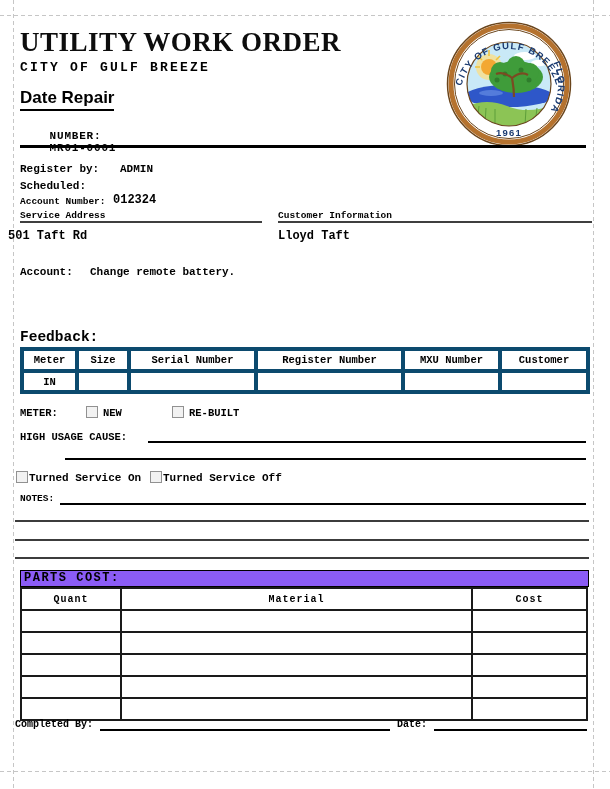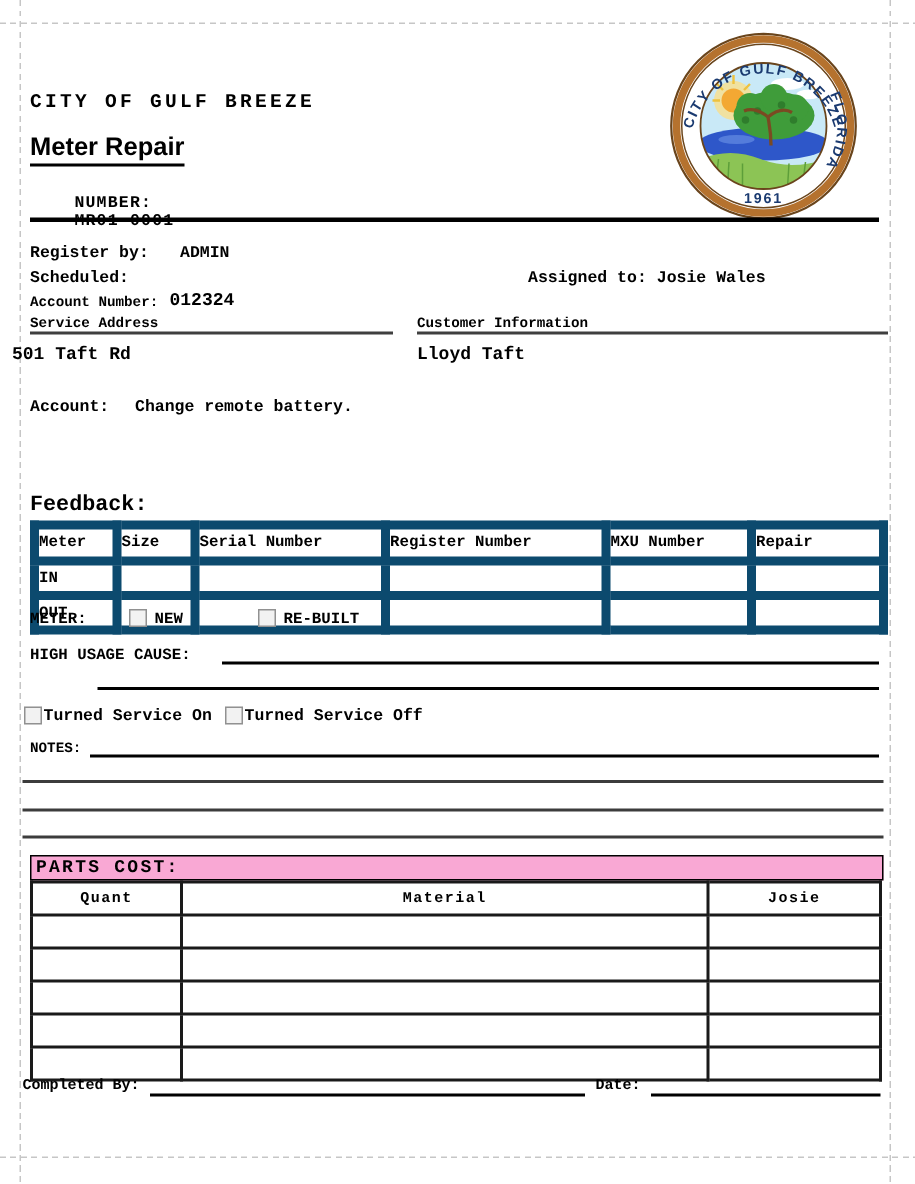--- a/index.html
+++ b/index.html
@@ -23,46 +23,47 @@
       background:#f2f2f2;vertical-align:-1px;}
   .cb.abs{width:10px;height:10px;}
   
   .title{font-family:"Liberation Serif",serif;font-weight:bold;font-size:27px;
          letter-spacing:.5px;color:#0d0d0d;}
   .city{font-size:13px;letter-spacing:2.2px;}
   .worktype{font-family:"Liberation Sans",sans-serif;font-weight:bold;font-size:17px;
             border-bottom:2px solid #000;padding-bottom:1px;}
   
   table.fb{border-collapse:collapse;table-layout:fixed;width:566px;}
-  table.fb td{border:6px solid #0c4a6e;height:17px;
+  table.fb td{border:4px solid #0c4a6e;height:17px;text-align:center;
       font:bold 10.5px "Liberation Mono",monospace;padding:0;}
   table.fb tr.hdr td{height:18px;}
   
   table.parts{border-collapse:collapse;table-layout:fixed;width:566px;}
   table.parts td{border:2px solid #1a1a1a;height:20px;text-align:center;
       font:bold 10px "Liberation Mono",monospace;letter-spacing:1px;padding:0;}
   .parts-bar{position:absolute;left:20px;top:570px;width:564px;height:15px;
-      border:1px solid #000;background:#f9a8d4;font:bold 12px "Liberation Mono",monospace;
+      border:1px solid #000;background:#8b5cf6;font:bold 12px "Liberation Mono",monospace;
       letter-spacing:1.5px;line-height:15px;padding-left:3px;}
   
   .seal-text{font-family:"Liberation Sans",sans-serif;font-weight:bold;
       font-size:9.5px;letter-spacing:1.2px;}
 </style>
 </head>
 <body>
 
 <div id="page">
 
   <div class="dash-h" style="top:15px"></div>
   <div class="dash-h" style="top:771px"></div>
   <div class="dash-v" style="left:13px"></div>
   <div class="dash-v" style="left:593px"></div>
 
+  <div class="abs title" style="left:20px;top:27px">UTILITY WORK ORDER</div>
   <div class="abs mono city" style="left:20px;top:61px">CITY OF GULF BREEZE</div>
-  <div class="abs worktype" style="left:20px;top:88px">Meter Repair</div>
+  <div class="abs worktype" style="left:20px;top:88px">Date Repair</div>
   <div class="abs mono t11" style="left:20px;top:117px;letter-spacing:.8px">
     <span>NUMBER:</span>
     <span>MR01-0001</span>
   </div>
 
   <svg class="abs" style="left:446px;top:21px" width="126" height="126" viewBox="0 0 126 126">
     <defs>
       <clipPath id="sealClip">
           <circle cx="0" cy="0" r="42"></circle>
         </clipPath>
@@ -118,21 +119,20 @@
       <text class="seal-text" x="0" y="51.5" text-anchor="middle" fill="#1a3a70">1961</text>
     </g>
   </svg>
 
   <div class="hline" style="left:20px;top:145px;width:566px;height:3px"></div>
 
   <span class="abs mono t11" style="left:20px;top:163px">Register by:</span>
   <span class="abs mono t11" style="left:120px;top:163px">ADMIN</span>
 
   <span class="abs mono t11" style="left:20px;top:180px">Scheduled:</span>
-  <span class="abs mono t11" style="left:352px;top:180px"><span>Assigned to:</span> <span>Josie Wales</span></span>
 
   <span class="abs mono t9" style="left:20px;top:197px">Account Number:</span>
   <span class="abs mono t12" style="left:113px;top:194px">012324</span>
 
   <span class="abs mono t9" style="left:20px;top:211px">Service Address</span>
   <span class="abs mono t9" style="left:278px;top:211px">Customer Information</span>
   <div class="abs" style="left:20px;top:221px;width:242px;height:2px;background:#3f3f3f"></div>
   <div class="abs" style="left:278px;top:221px;width:314px;height:2px;background:#3f3f3f"></div>
   <span class="abs mono t12" style="left:8px;top:230px">501 Taft Rd</span>
   <span class="abs mono t12" style="left:278px;top:230px">Lloyd Taft</span>
@@ -146,32 +146,24 @@
     <colgroup>
       <col style="width:55px"><col style="width:52px"><col style="width:127px">
       <col style="width:147px"><col style="width:97px"><col style="width:88px">
     </colgroup>
     <tbody><tr class="hdr">
       <td>Meter</td>
       <td>Size</td>
       <td>Serial Number</td>
       <td>Register Number</td>
       <td>MXU Number</td>
-      <td>Repair</td>
+      <td>Customer</td>
     </tr>
     <tr>
       <td>IN</td>
-      <td></td>
-      <td></td>
-      <td></td>
-      <td></td>
-      <td></td>
-    </tr>
-    <tr>
-      <td>OUT</td>
       <td></td>
       <td></td>
       <td></td>
       <td></td>
       <td></td>
     </tr>
   </tbody></table>
 
   <span class="abs mono t105" style="left:20px;top:407px">METER:</span>
   <span class="cb abs" style="left:86px;top:406px"></span>
@@ -194,21 +186,21 @@
   <div class="grayline" style="left:15px;top:539px;width:574px;height:2px"></div>
   <div class="grayline" style="left:15px;top:557px;width:574px;height:2px"></div>
 
   <div class="parts-bar">PARTS COST:</div>
 
   <table class="parts abs" style="left:20px;top:587px">
     <colgroup><col style="width:100px"><col style="width:351px"><col style="width:115px"></colgroup>
     <tbody><tr>
       <td>Quant</td>
       <td>Material</td>
-      <td>Josie</td>
+      <td>Cost</td>
     </tr>
     <tr><td></td><td></td><td></td></tr>
     <tr><td></td><td></td><td></td></tr>
     <tr><td></td><td></td><td></td></tr>
     <tr><td></td><td></td><td></td></tr>
     <tr><td></td><td></td><td></td></tr>
   </tbody></table>
 
   <span class="abs mono t10" style="left:15px;top:719px">Completed By:</span>
   <div class="hline" style="left:100px;top:729px;width:290px;height:1.5px"></div>

